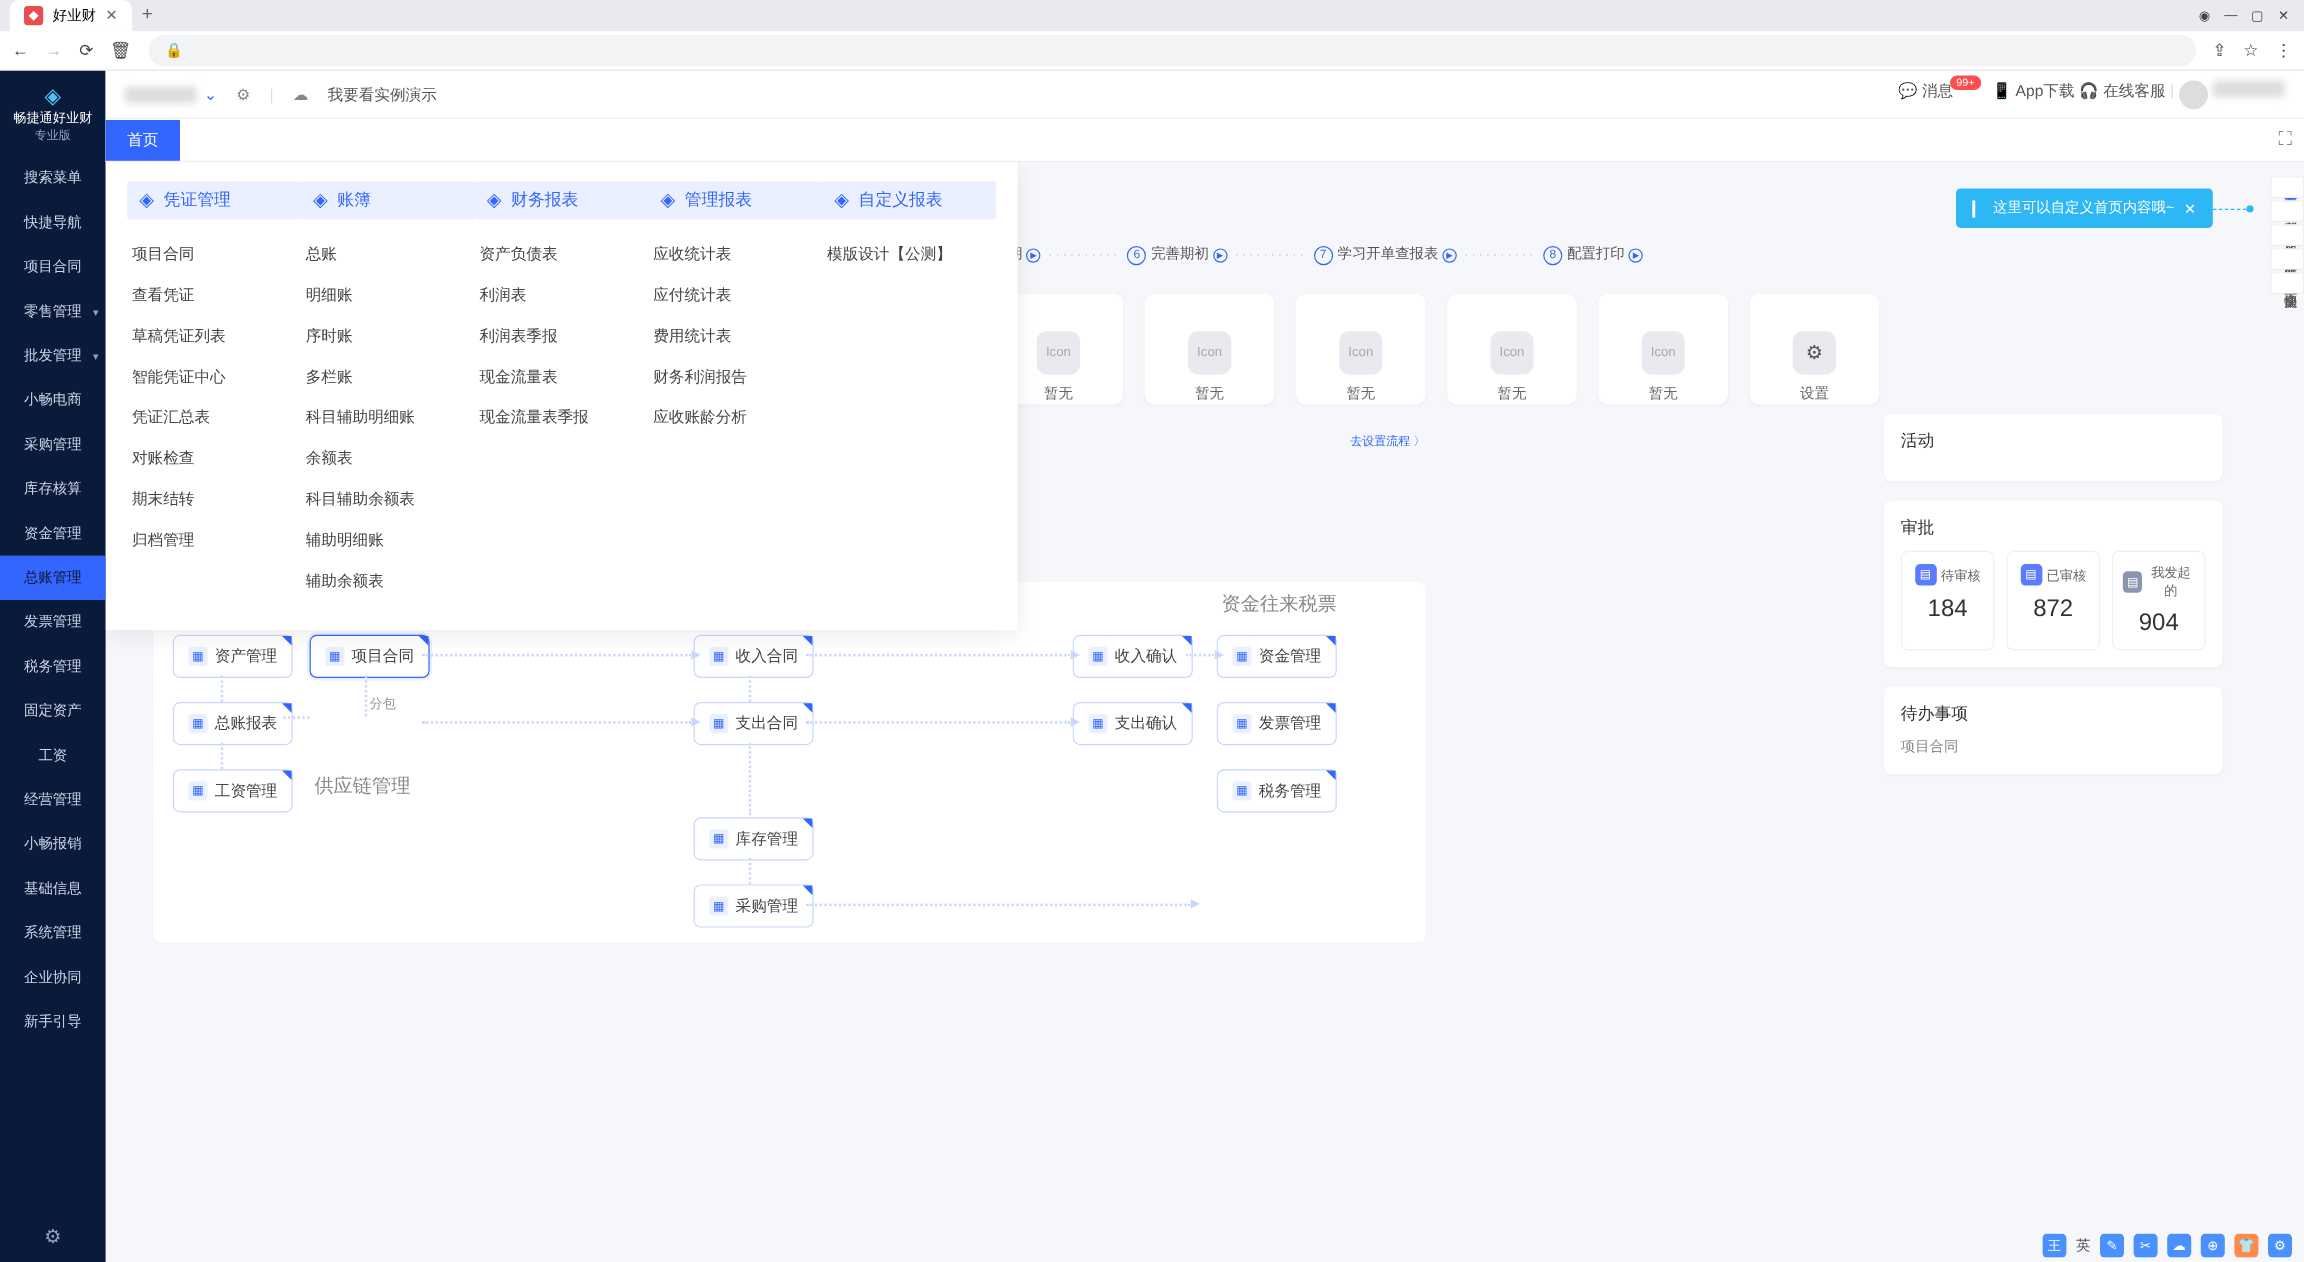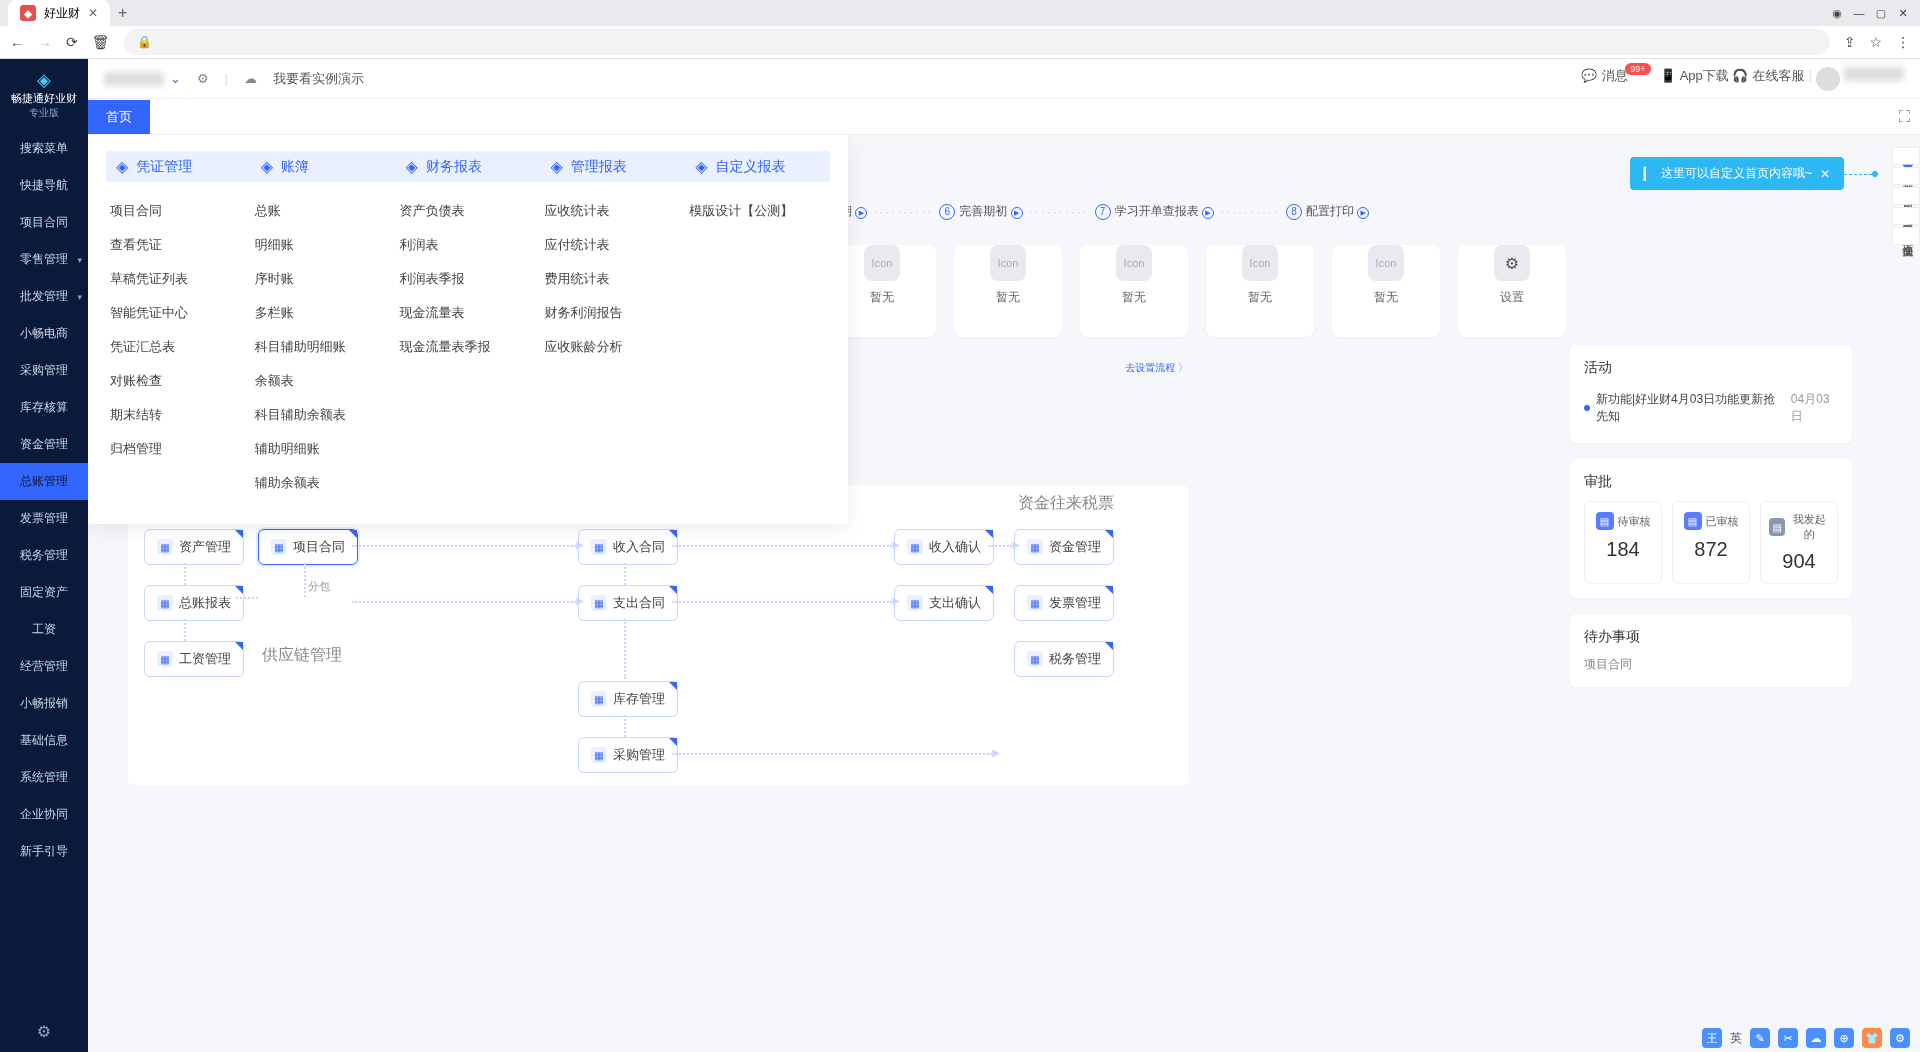--- a/index.html
+++ b/index.html
@@ -54,21 +54,21 @@
 .mega-item { padding: 8px 4px; font-size: 13px; color: #444; cursor: pointer; }
 
 
 .steps { position: absolute; top: 68px; left: 740px; display: flex; gap: 6px; align-items: center; font-size: 12px; color: #555; }
 .step-num { width: 16px; height: 16px; border: 1px solid #3366ff; color: #3366ff; border-radius: 50%; display: inline-flex; align-items: center; justify-content: center; font-size: 10px; margin-right: 4px; }
 .step-play { width: 12px; height: 12px; border: 1px solid #3366ff; border-radius: 50%; display: inline-flex; align-items: center; justify-content: center; color: #3366ff; font-size: 7px; }
 .step-dots { color: #ccc; letter-spacing: 2px; }
 
 
 .iconcards { position: absolute; top: 110px; left: 740px; display: flex; gap: 18px; }
-.iconcard { width: 108px; height: 92px; background: #fff; border-radius: 8px; display: flex; flex-direction: column; align-items: center; justify-content: flex-start; gap: 8px; box-shadow: 0 1px 3px rgba(0,0,0,0.04); font-size: 12px; color: #666; }
+.iconcard { width: 108px; height: 92px; background: #fff; border-radius: 8px; display: flex; flex-direction: column; align-items: center; justify-content: flex-end; gap: 8px; box-shadow: 0 1px 3px rgba(0,0,0,0.04); font-size: 12px; color: #666; }
 .iconcard-ico { width: 36px; height: 36px; background: #e8eaf0; border-radius: 8px; display: flex; align-items: center; justify-content: center; color: #aaa; font-size: 11px; }
 .iconcard.settings .iconcard-ico { background: #e8eaf0; color: #555; font-size: 16px; }
 
 
 .flowlink { position: absolute; top: 226px; left: 740px; width: 360px; text-align: right; font-size: 10px; color: #3366ff; }
 
 
 .flow { position: absolute; top: 350px; left: 40px; width: 1060px; height: 300px; background: #fff; border-radius: 6px; padding: 20px; }
 .flow-section-label { position: absolute; font-size: 16px; color: #888; }
 .flow-node { position: absolute; display: flex; align-items: center; gap: 6px; padding: 8px 12px; border: 1px solid #c9d6ff; background: #fff; border-radius: 6px; font-size: 13px; color: #444; min-width: 84px; justify-content: center; }
@@ -408,25 +408,20 @@
         <div class="dotted-v" style="top:134px;left:496px;height:60px"></div>
         <div class="dotted-v" style="top:230px;left:496px;height:22px"></div>
         <div class="dotted-h arrow-r" style="top:268px;left:544px;width:320px"></div>
         <div class="dotted-h arrow-r" style="top:60px;left:860px;width:24px"></div>
       </div>
 
       <div class="rightpanel">
         <div class="card">
           <div class="card-title">活动</div>
           <div id="news">
-              <div class="news-item">
-                <span class="news-dot"></span>
-                <span>新功能|好业财4月03日功能更新抢先知</span>
-                <span class="news-date">04月03日</span>
-              </div>
             </div>
         </div>
         <div class="card">
           <div class="card-title">审批</div>
           <div class="approval-row" id="approval-row">
               <div class="appr-box">
                 <div class="appr-head">
                   <span class="appr-ico" style="background:#5b7cff">▤</span>
                   <span>待审核</span>
                 </div>

